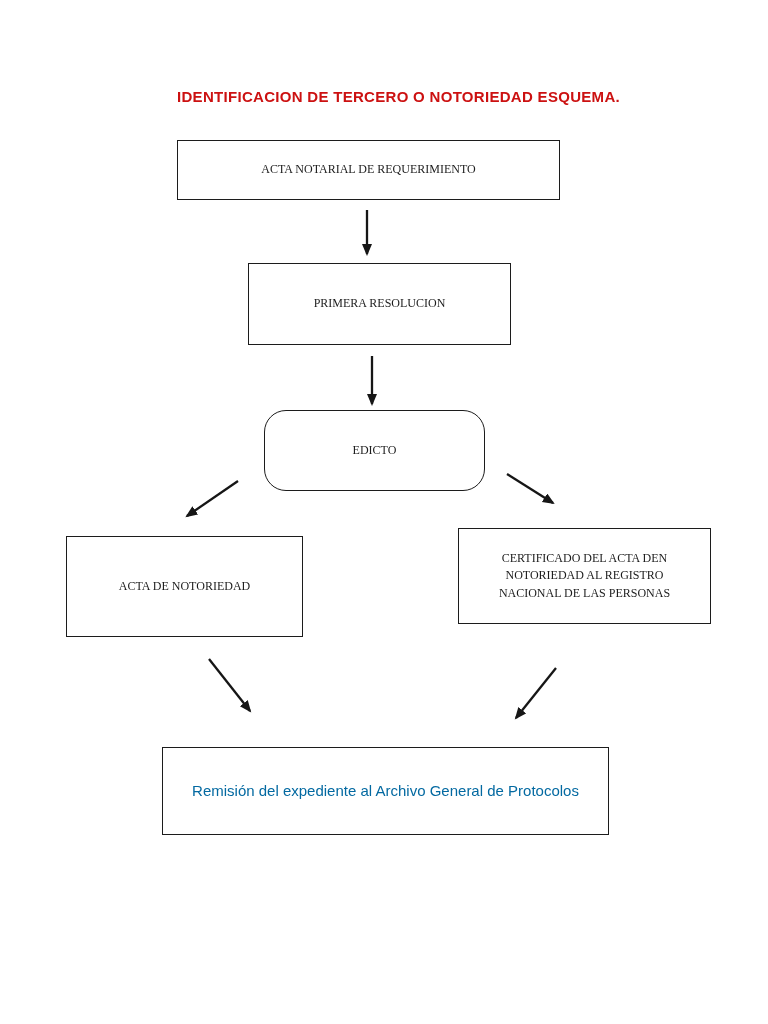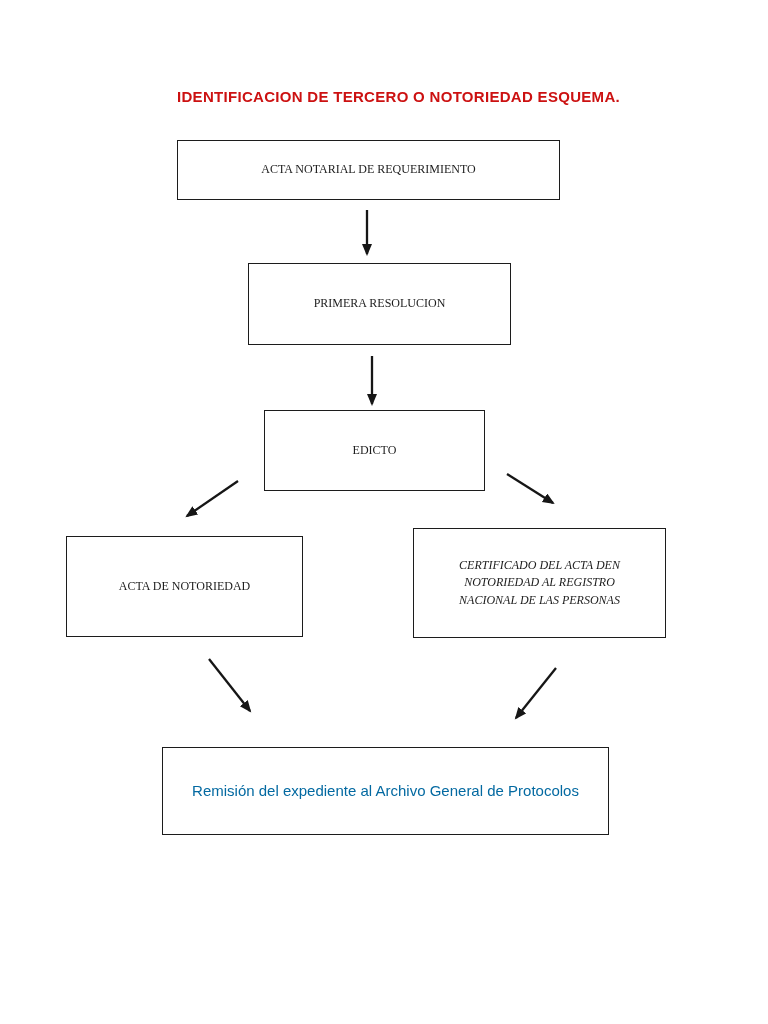--- a/index.html
+++ b/index.html
@@ -38,23 +38,23 @@
     justify-content: center;
     text-align: center;
     color: #1c1c1c;
     font-size: 12px;
     line-height: 1.42;
     white-space: pre-line;
     padding: 4px 10px;
   }
   #node-acta-notarial      { left: 177px; top: 140px; width: 383px; height: 60px; }
   #node-primera-resolucion { left: 248px; top: 263px; width: 263px; height: 82px; }
-  #node-edicto             { left: 264px; top: 410px; width: 221px; height: 81px; }
+  #node-edicto             { left: 264px; top: 410px; width: 221px; height: 81px; border-radius: 22px; }
   #node-acta-notoriedad    { left: 66px;  top: 536px; width: 237px; height: 101px; text-align: right; }
-  #node-certificado        { left: 413px; top: 528px; width: 253px; height: 110px; font-style: italic; }
+  #node-certificado        { left: 458px; top: 528px; width: 253px; height: 96px; }
   #node-remision           {
     left: 162px; top: 747px; width: 447px; height: 88px;
     font-family: "Liberation Sans", sans-serif;
     font-size: 15px;
     color: #0369a1;
   }
   svg.arrows {
     position: absolute;
     left: 0;
     top: 0;

